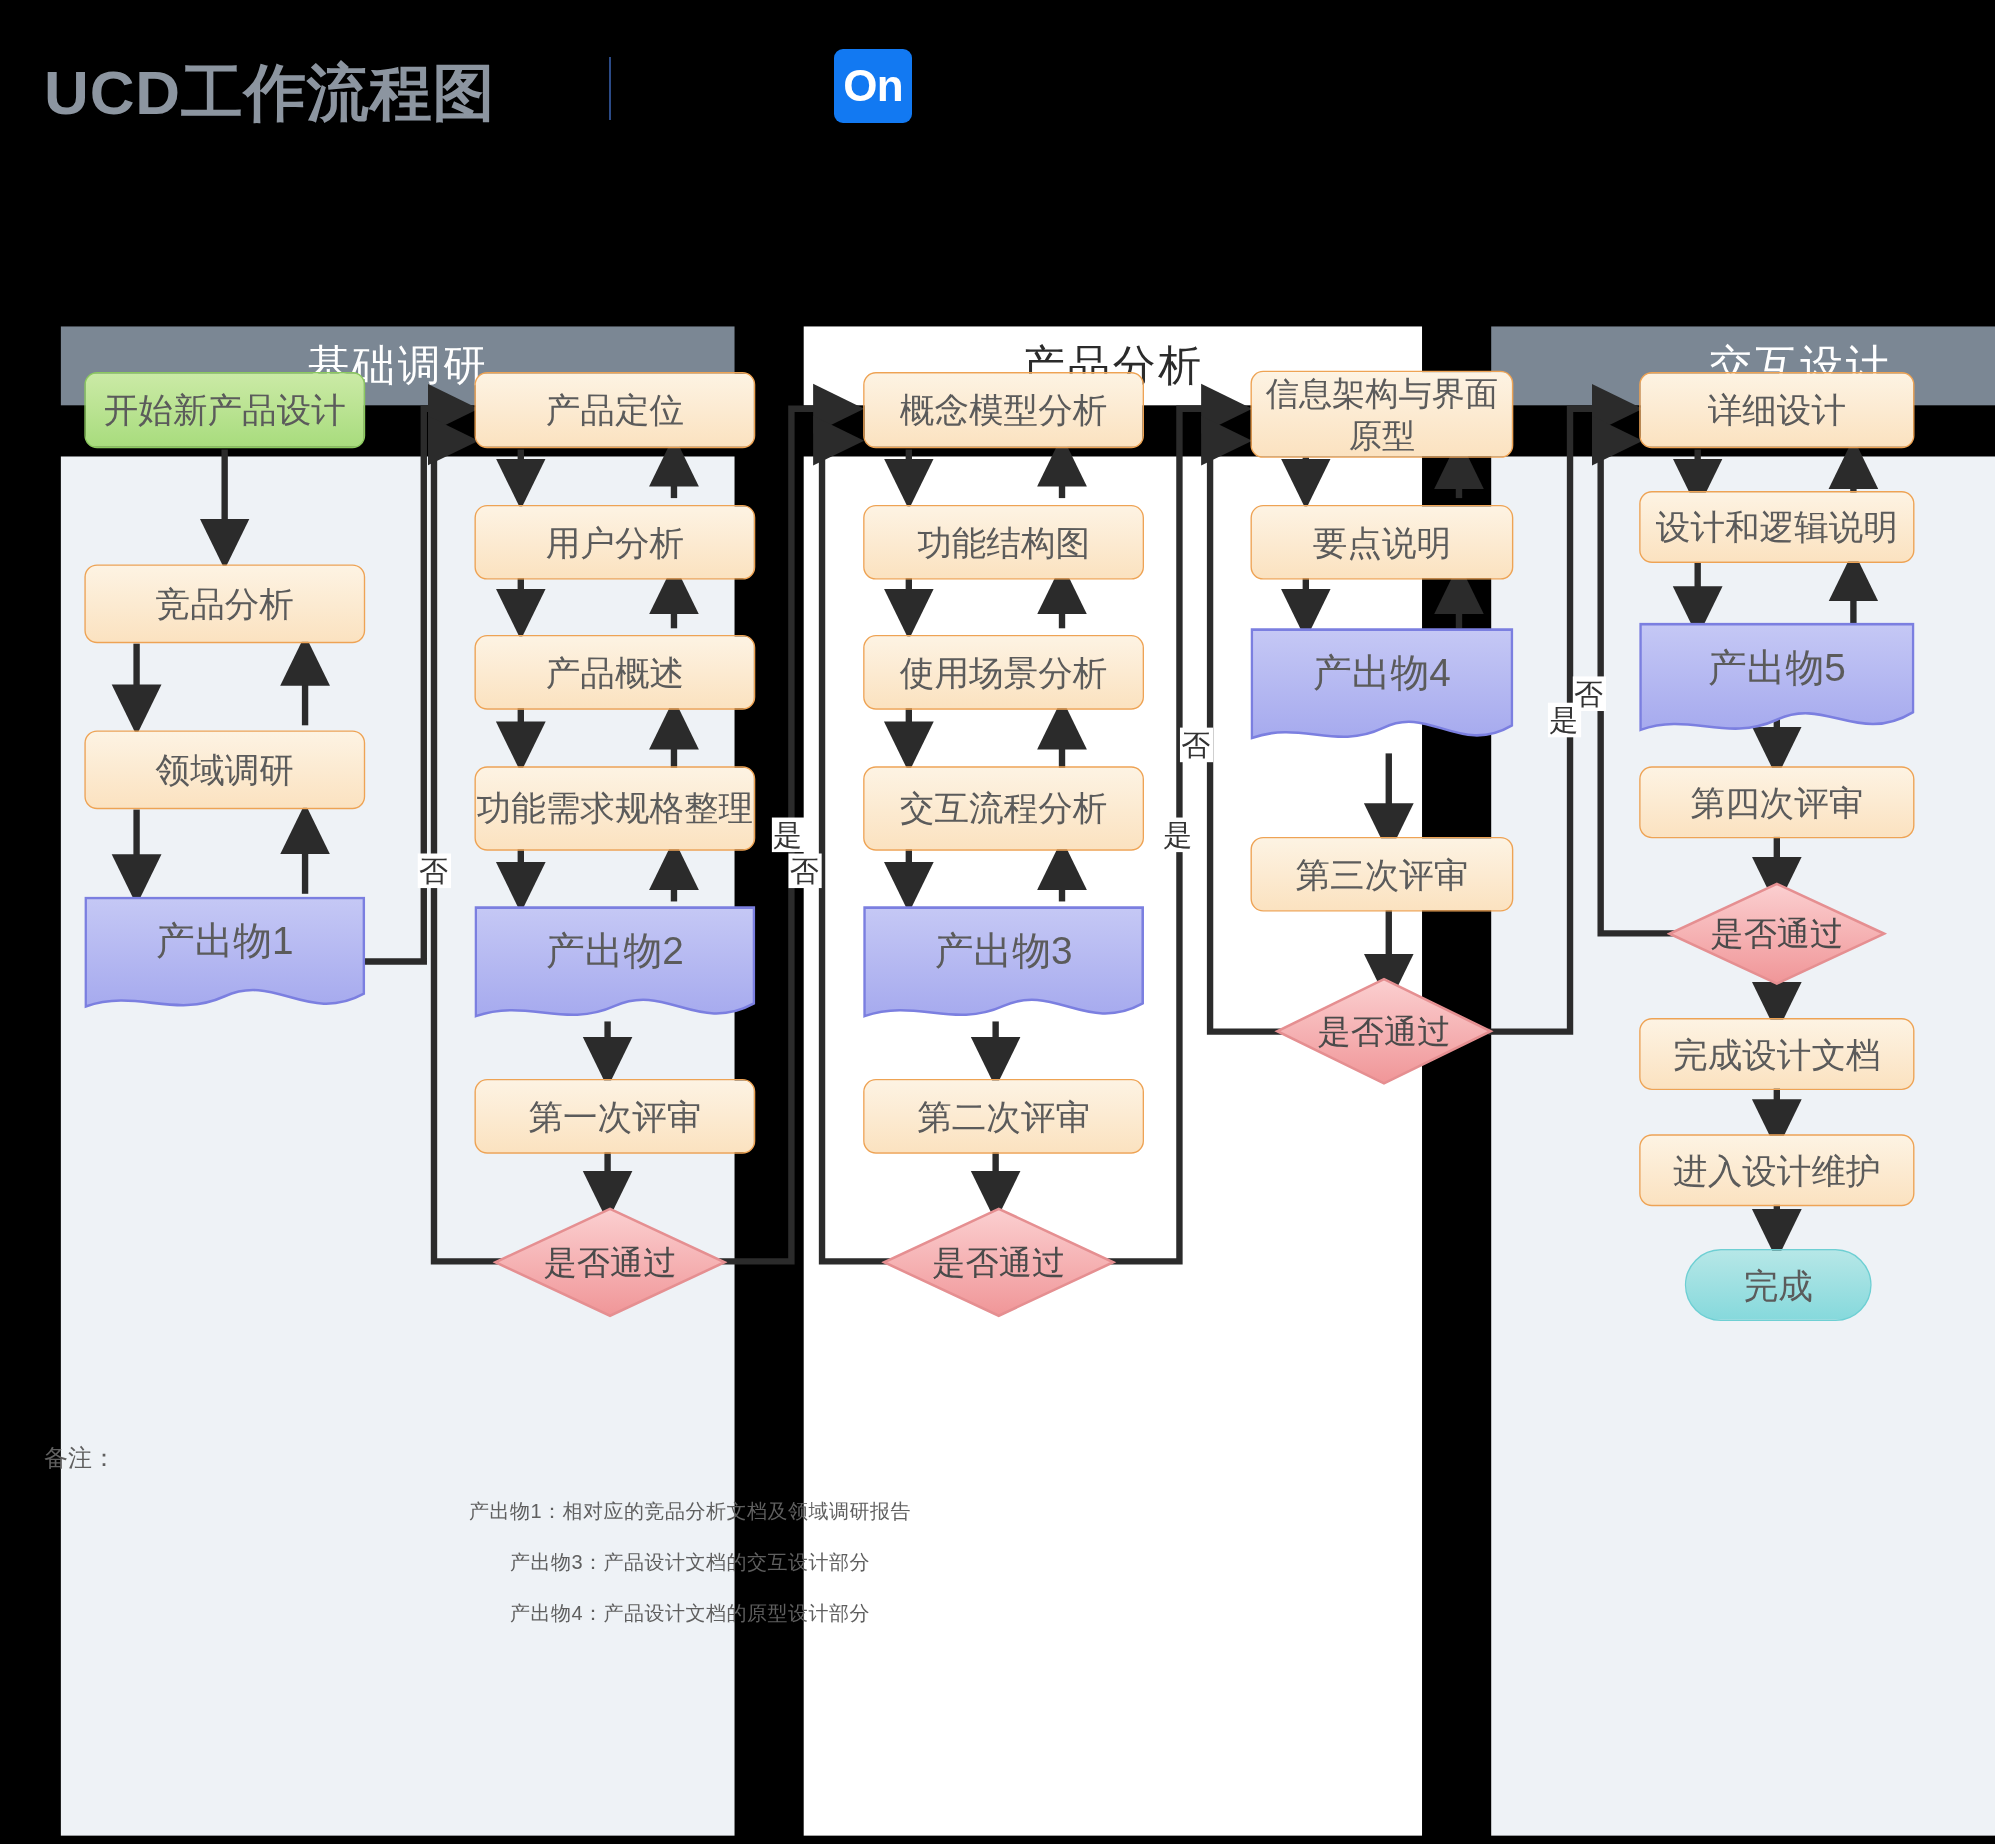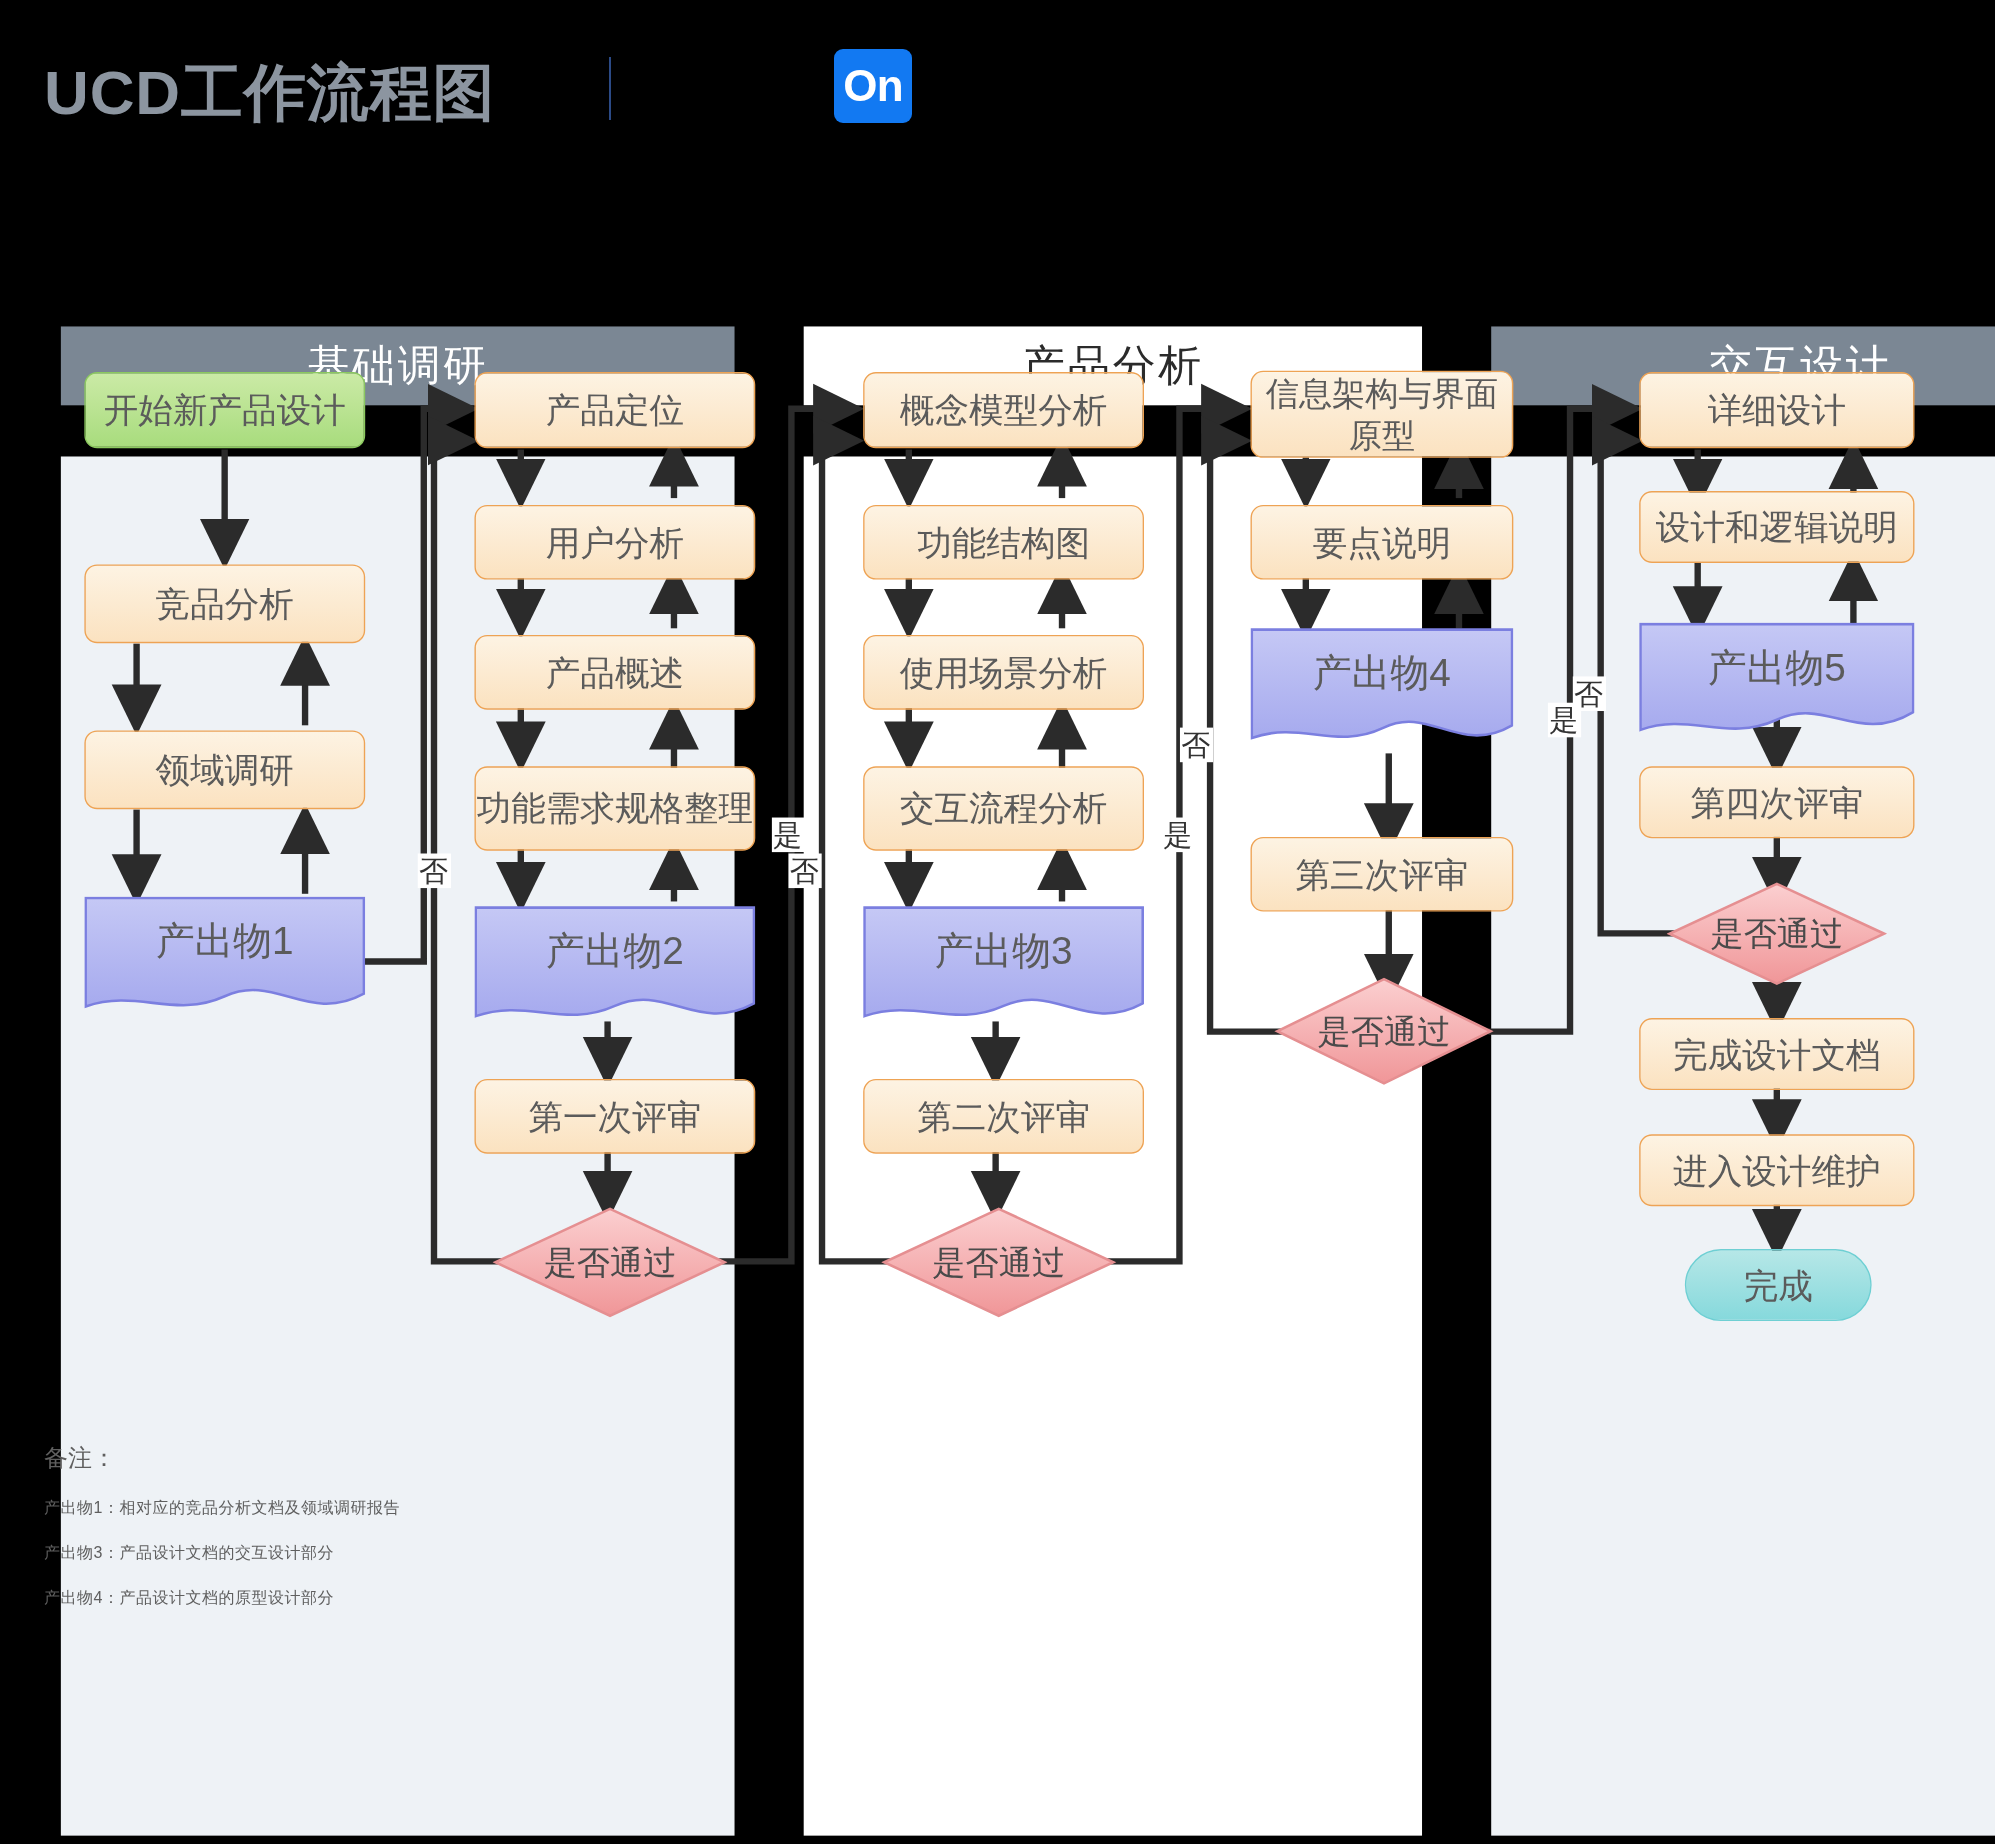--- a/index.html
+++ b/index.html
@@ -79,21 +79,21 @@
            z-index:3; pointer-events:none; }
   .edge-label {
     position:absolute; z-index:6; background:#ffffff;
     color:#333; font-size:21px; line-height:1;
     padding:1.8px 0.9px;
   }
 
   
   #notes { position:absolute; left:44px; top:1426px; width:1292px;margin-top:16px; }
   .note-title { color:#5f5f5f; font-size:24px; margin-bottom:24px; }
-  .note-line  { color:#5f5f5f; font-size:16px; margin-bottom:24px; letter-spacing:0.5px; }
+  .note-line  { color:#5f5f5f; font-size:20px; margin-bottom:24px; letter-spacing:0.5px;text-align:center; }
 </style>
 </head>
 <body>
 
 <div id="header">
   <div id="page-title">UCD工作流程图</div>
   <div id="title-divider"></div>
   <div id="brand-badge">On</div>
 </div>
 

